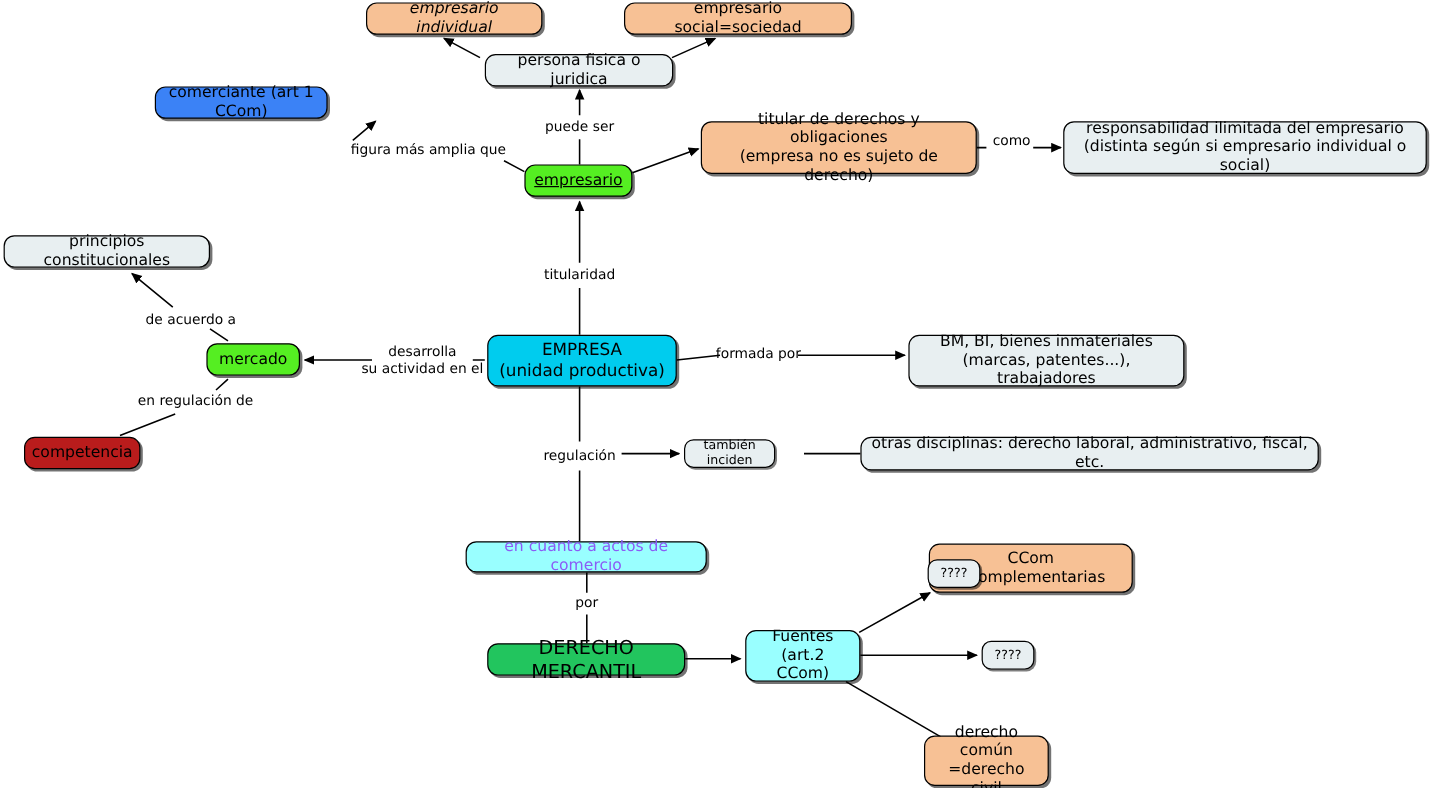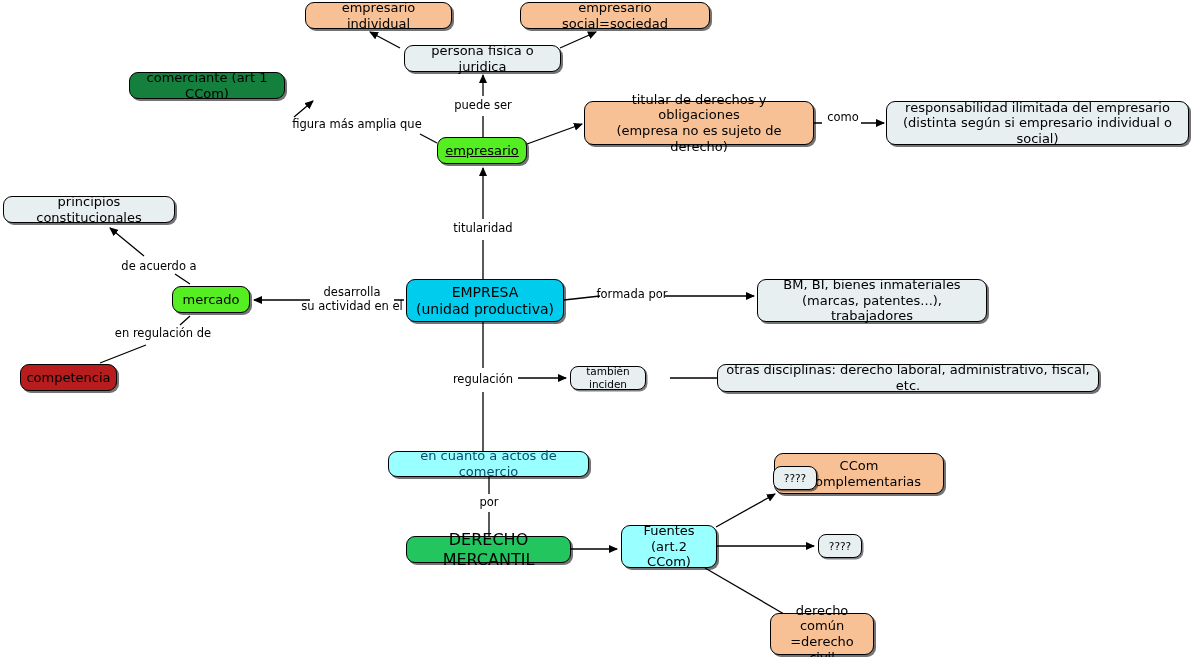--- a/index.html
+++ b/index.html
@@ -109,39 +109,39 @@
       <div class="edge-label" style="left: 483px; top: 229px;">titularidad</div>
       <div class="edge-label" style="left: 352px; top: 300px;">desarrolla
 su actividad en el</div>
       <div class="edge-label" style="left: 159px; top: 267px;">de acuerdo a</div>
       <div class="edge-label" style="left: 163px; top: 334px;">en regulación de</div>
       <div class="edge-label" style="left: 632px; top: 295px;">formada por</div>
       <div class="edge-label" style="left: 483px; top: 380px;">regulación</div>
       <div class="edge-label" style="left: 489px; top: 503px;">por</div>
     </div>
   <div id="node-group">
-      <div class="node" style="left: 305px; top: 2px; width: 147px; height: 27px; background: rgb(247, 193, 149); border-color: rgb(0, 0, 0); color: rgb(0, 0, 0);">empresario individual</div>
+      <div class="node" style="left: 305px; top: 2px; width: 147px; height: 27px; background: rgb(247, 193, 149); border-color: rgb(0, 0, 0); color: rgb(0, 0, 0); font-style: italic;">empresario individual</div>
       <div class="node" style="left: 520px; top: 2px; width: 190px; height: 27px; background: rgb(247, 193, 149); border-color: rgb(0, 0, 0); color: rgb(0, 0, 0);">empresario social=sociedad</div>
       <div class="node" style="left: 404px; top: 45px; width: 157px; height: 27px; background: rgb(232, 239, 241); border-color: rgb(0, 0, 0); color: rgb(0, 0, 0);">persona fisica o juridica</div>
-      <div class="node" style="left: 129px; top: 72px; width: 156px; height: 27px; background: #15803d; border-color: rgb(0, 0, 0); color: rgb(0, 0, 0);">comerciante (art 1 CCom)</div>
+      <div class="node" style="left: 129px; top: 72px; width: 144px; height: 27px; background: #3b82f6; border-color: rgb(0, 0, 0); color: rgb(0, 0, 0);">comerciante (art 1 CCom)</div>
       <div class="node" style="left: 437px; top: 137px; width: 90px; height: 27px; background: rgb(85, 238, 34); border-color: rgb(0, 0, 0); color: rgb(0, 0, 0); text-decoration: underline;">empresario</div>
       <div class="node" style="left: 584px; top: 101px; width: 230px; height: 44px; background: rgb(247, 193, 149); border-color: rgb(0, 0, 0); color: rgb(0, 0, 0);">titular de derechos y obligaciones
 (empresa no es sujeto de derecho)</div>
       <div class="node" style="left: 886px; top: 101px; width: 303px; height: 44px; background: rgb(232, 239, 241); border-color: rgb(0, 0, 0); color: rgb(0, 0, 0);">responsabilidad ilimitada del empresario
 (distinta según si empresario individual o social)</div>
       <div class="node" style="left: 3px; top: 196px; width: 172px; height: 27px; background: rgb(232, 239, 241); border-color: rgb(0, 0, 0); color: rgb(0, 0, 0);">principios constitucionales</div>
       <div class="node" style="left: 172px; top: 286px; width: 78px; height: 27px; background: rgb(85, 238, 34); border-color: rgb(0, 0, 0); color: rgb(0, 0, 0);">mercado</div>
       <div class="node" style="left: 20px; top: 364px; width: 97px; height: 27px; background: #b91c1c; border-color: rgb(0, 0, 0); color: rgb(0, 0, 0);">competencia</div>
       <div class="node" style="left: 406px; top: 279px; width: 158px; height: 43px; background: rgb(0, 204, 238); border-color: rgb(0, 0, 0); color: rgb(0, 0, 0); font-size: 14px;">EMPRESA
 (unidad productiva)</div>
       <div class="node" style="left: 757px; top: 279px; width: 230px; height: 43px; background: rgb(232, 239, 241); border-color: rgb(0, 0, 0); color: rgb(0, 0, 0);">BM, BI, bienes inmateriales
 (marcas, patentes...), trabajadores</div>
       <div class="node small" style="left: 570px; top: 366px; width: 76px; height: 24px; background: rgb(232, 239, 241); border-color: rgb(0, 0, 0); color: rgb(0, 0, 0);">también inciden</div>
       <div class="node" style="left: 717px; top: 364px; width: 382px; height: 28px; background: rgb(232, 239, 241); border-color: rgb(0, 0, 0); color: rgb(0, 0, 0);">otras disciplinas: derecho laboral, administrativo, fiscal, etc.</div>
-      <div class="node" style="left: 388px; top: 451px; width: 201px; height: 26px; background: rgb(153, 255, 255); border-color: rgb(0, 0, 0); color: #0c4a6e;">en cuanto a actos de comercio</div>
+      <div class="node" style="left: 388px; top: 451px; width: 201px; height: 26px; background: rgb(153, 255, 255); border-color: rgb(0, 0, 0); color: #8b5cf6;">en cuanto a actos de comercio</div>
       <div class="node" style="left: 406px; top: 536px; width: 165px; height: 27px; background: #22c55e; border-color: rgb(0, 0, 0); color: rgb(0, 0, 0); font-size: 16px;">DERECHO MERCANTIL</div>
       <div class="node" style="left: 621px; top: 525px; width: 96px; height: 43px; background: rgb(153, 255, 255); border-color: rgb(0, 0, 0); color: rgb(0, 0, 0);">Fuentes
 (art.2 CCom)</div>
       <div class="node" style="left: 774px; top: 453px; width: 170px; height: 41px; background: rgb(247, 193, 149); border-color: rgb(0, 0, 0); color: rgb(0, 0, 0);">CCom
       s complementarias</div>
       <div class="node" style="left: 770px; top: 613px; width: 104px; height: 42px; background: rgb(247, 193, 149); border-color: rgb(0, 0, 0); color: rgb(0, 0, 0); text-align: center;">derecho común
 =derecho civil</div>
       <div class="node small" style="left: 773px; top: 466px; width: 44px; height: 24px; background: rgb(232, 239, 241); border-color: rgb(0, 0, 0); color: rgb(0, 0, 0);">????</div>
       <div class="node small" style="left: 818px; top: 534px; width: 44px; height: 24px; background: rgb(232, 239, 241); border-color: rgb(0, 0, 0); color: rgb(0, 0, 0);">????</div>
     </div>

